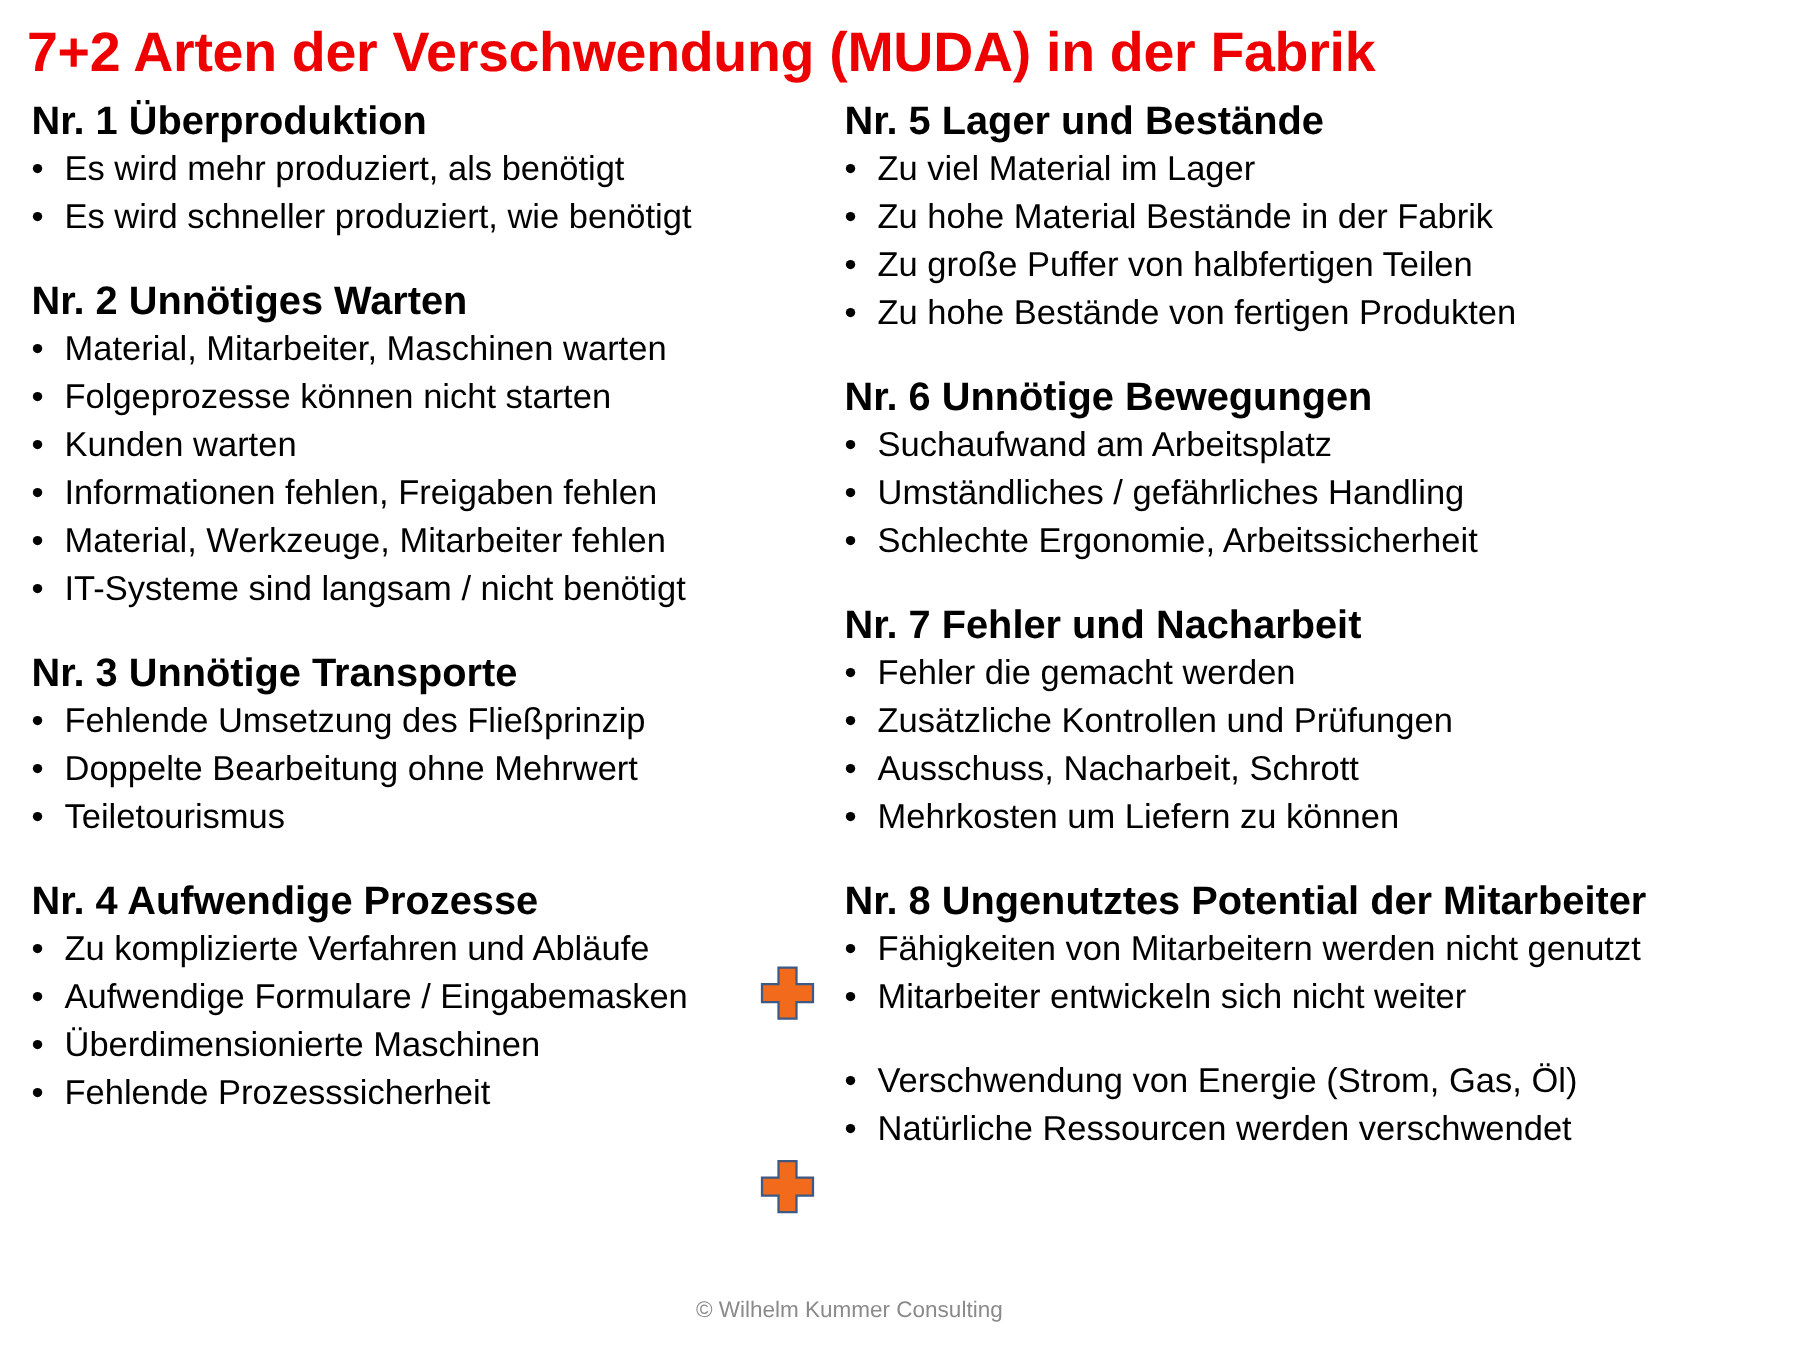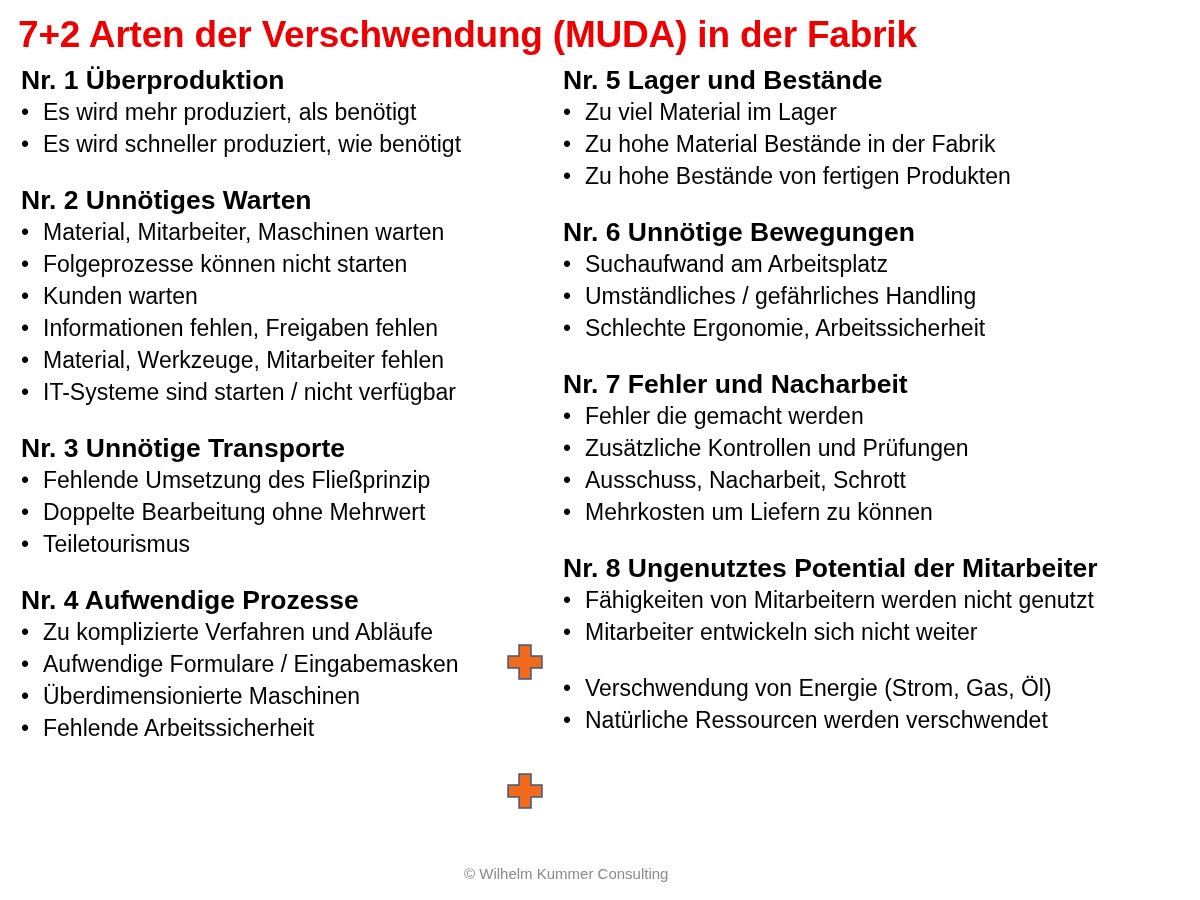--- a/index.html
+++ b/index.html
@@ -26,42 +26,43 @@
     <div class="item">Es wird mehr produziert, als benötigt</div>
     <div class="item">Es wird schneller produziert, wie benötigt</div>
   </div>
   <div class="section">
     <div class="sec-h">Nr. 2 Unnötiges Warten</div>
     <div class="item">Material, Mitarbeiter, Maschinen warten</div>
     <div class="item">Folgeprozesse können nicht starten</div>
     <div class="item">Kunden warten</div>
     <div class="item">Informationen fehlen, Freigaben fehlen</div>
     <div class="item">Material, Werkzeuge, Mitarbeiter fehlen</div>
-    <div class="item">IT-Systeme sind starten / nicht verfügbar</div>
+    <div class="item">IT-Systeme sind langsam / nicht benötigt</div>
   </div>
   <div class="section">
     <div class="sec-h">Nr. 3 Unnötige Transporte</div>
     <div class="item">Fehlende Umsetzung des Fließprinzip</div>
     <div class="item">Doppelte Bearbeitung ohne Mehrwert</div>
     <div class="item">Teiletourismus</div>
   </div>
   <div class="section">
     <div class="sec-h">Nr. 4 Aufwendige Prozesse</div>
     <div class="item">Zu komplizierte Verfahren und Abläufe</div>
     <div class="item">Aufwendige Formulare / Eingabemasken</div>
     <div class="item">Überdimensionierte Maschinen</div>
-    <div class="item">Fehlende Arbeitssicherheit</div>
+    <div class="item">Fehlende Prozesssicherheit</div>
   </div>
 </div>
 
 <div class="col right">
   <div class="section">
     <div class="sec-h">Nr. 5 Lager und Bestände</div>
     <div class="item">Zu viel Material im Lager</div>
     <div class="item">Zu hohe Material Bestände in der Fabrik</div>
+    <div class="item">Zu große Puffer von halbfertigen Teilen</div>
     <div class="item">Zu hohe Bestände von fertigen Produkten</div>
   </div>
   <div class="section">
     <div class="sec-h">Nr. 6 Unnötige Bewegungen</div>
     <div class="item">Suchaufwand am Arbeitsplatz</div>
     <div class="item">Umständliches / gefährliches Handling</div>
     <div class="item">Schlechte Ergonomie, Arbeitssicherheit</div>
   </div>
   <div class="section">
     <div class="sec-h">Nr. 7 Fehler und Nacharbeit</div>

